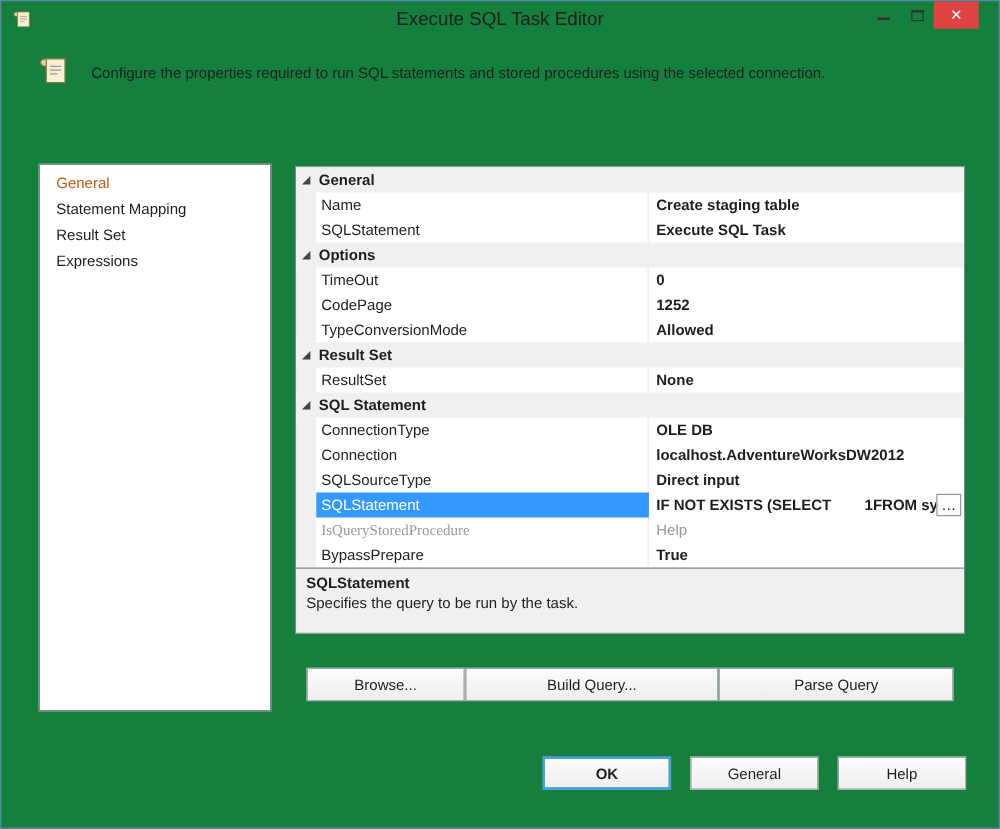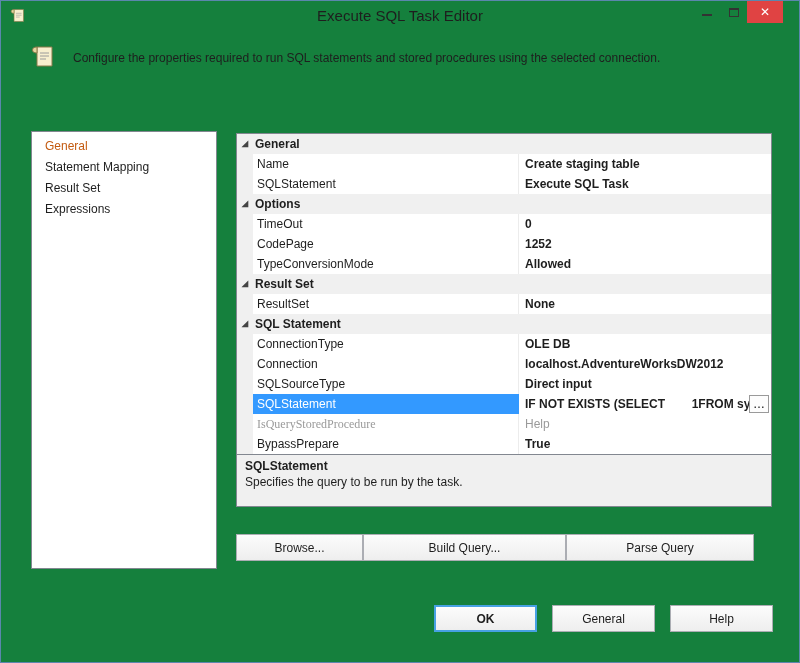--- a/index.html
+++ b/index.html
@@ -57,21 +57,21 @@
 
   
   .help-pane { background:#f0f0f0; border-top:1px solid #828790; height:52px; padding:4px 8px; }
   .help-title { font-weight:bold; margin-bottom:2px; }
 
   
   .btn {
     font-family:"Liberation Sans", sans-serif; font-size:12px; color:#1e1e1e;
     background:linear-gradient(#fcfcfc,#eeeeee); border:1px solid #abadb3; cursor:default;
   }
-  .action-row { position:absolute; left:235px; top:533px; width:536px; display:flex; justify-content:flex-start; }
+  .action-row { position:absolute; left:235px; top:533px; width:536px; display:flex; justify-content:center; }
   .btn-browse { width:127px; height:27px; }
   .btn-build  { width:203px; height:27px; }
   .btn-parse  { width:188px; height:27px; }
 
   .dialog-row { position:absolute; top:604px; right:26px; display:flex; gap:15px; }
   .dialog-row .btn { width:103px; height:27px; }
   .btn.default { border:2px solid #47a1e3;font-weight:bold; }
 </style>
 </head>
 <body>

